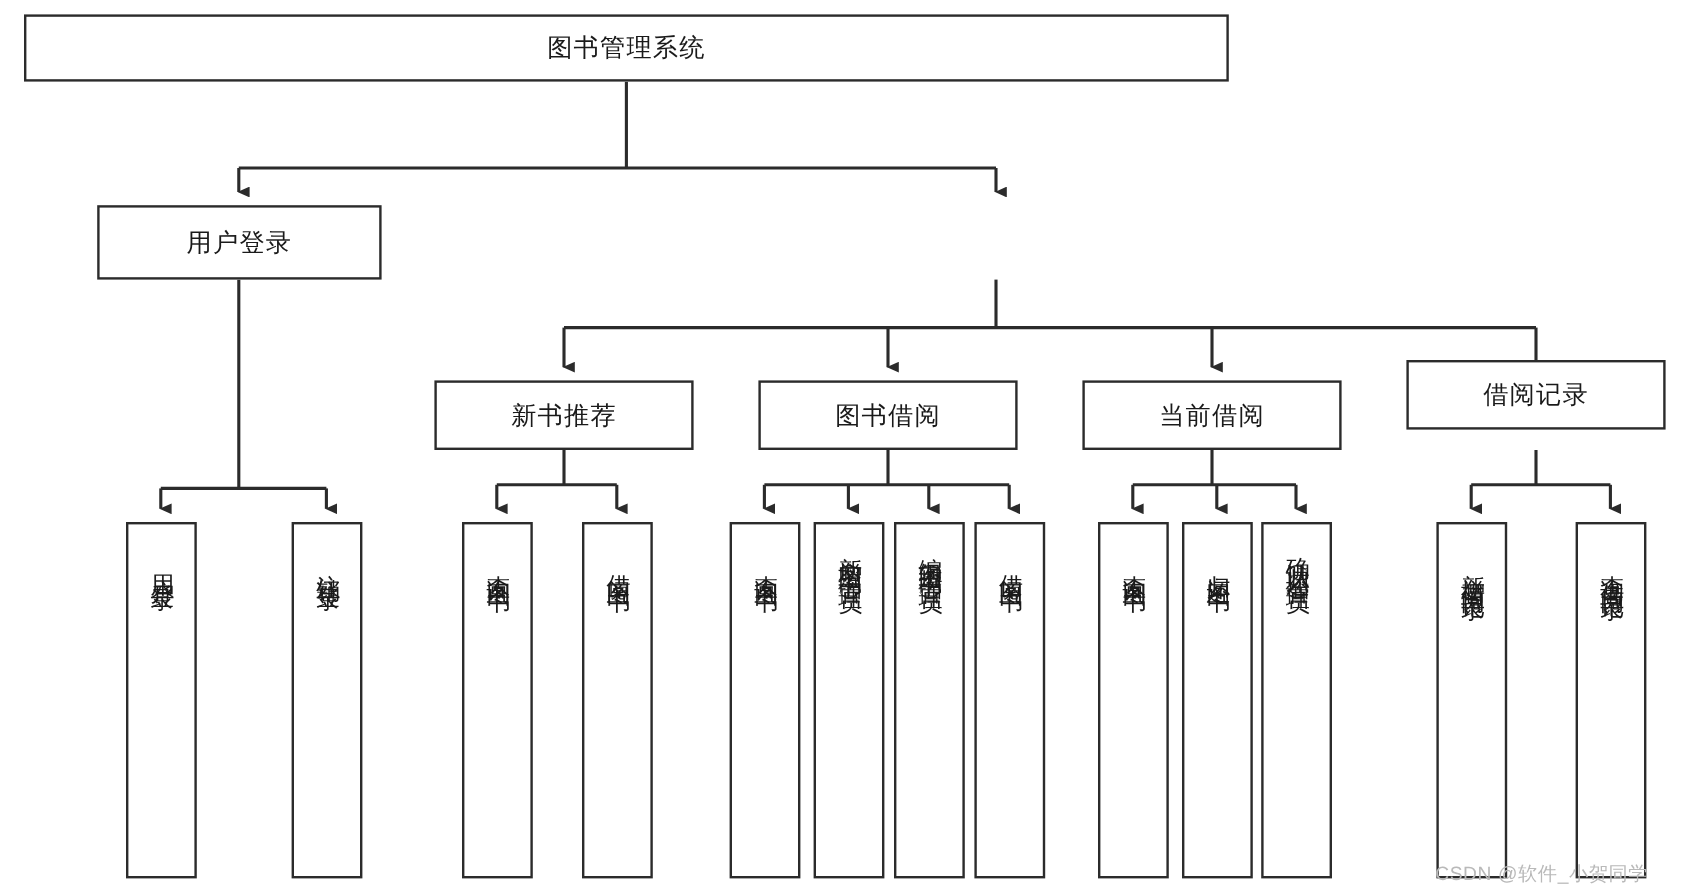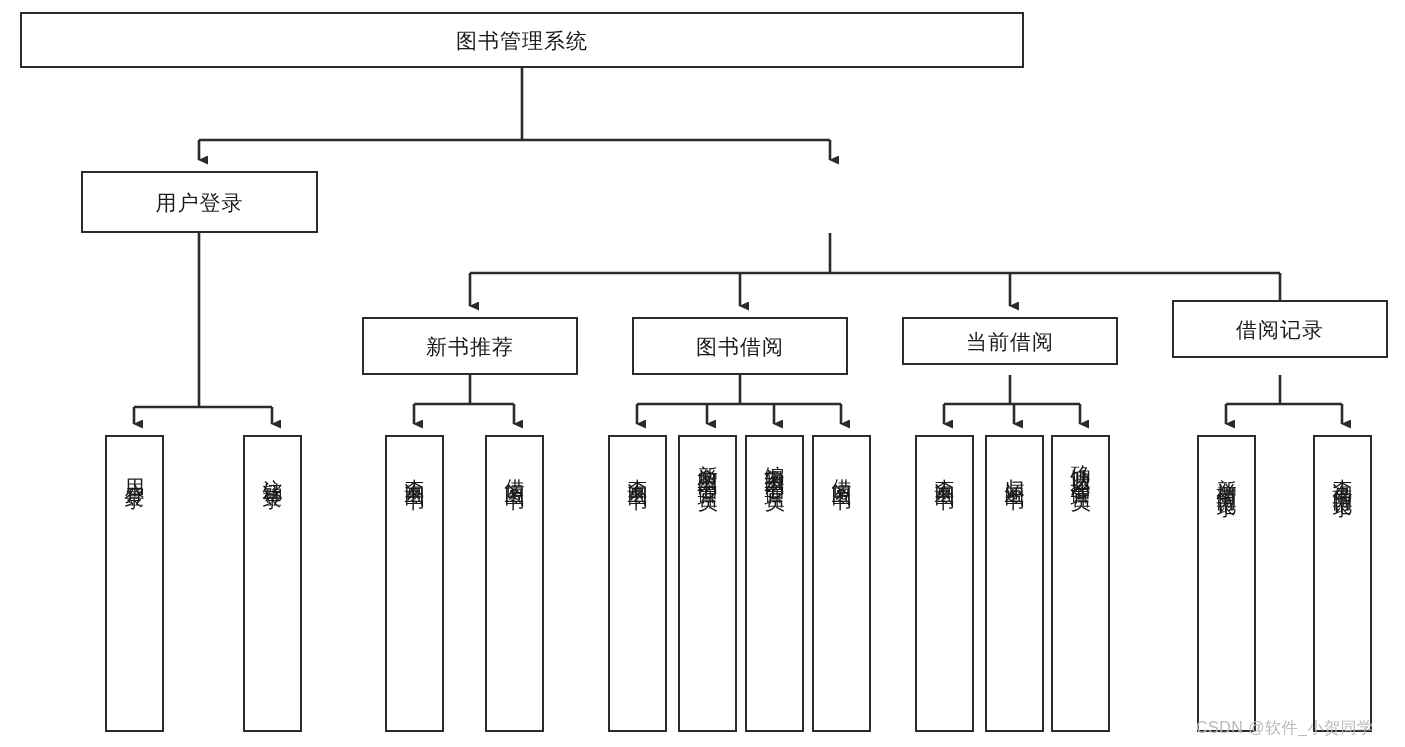--- a/index.html
+++ b/index.html
@@ -138,21 +138,21 @@
   <div class="node horizontal" style="left:81px; top:171px; width:237px; height:62px;">
     <span class="node-label-h">用户登录</span>
   </div>
 
   <div class="node horizontal" style="left:632px; top:317px; width:216px; height:58px;">
     <span class="node-label-h">图书借阅</span>
   </div>
   <div class="node horizontal" style="left:362px; top:317px; width:216px; height:58px;">
     <span class="node-label-h">新书推荐</span>
   </div>
-  <div class="node horizontal" style="left:902px; top:317px; width:216px; height:48px;">
+  <div class="node horizontal" style="left:902px; top:317px; width:216px; height:58px;">
     <span class="node-label-h">当前借阅</span>
   </div>
   <div class="node horizontal" style="left:1172px; top:300px; width:216px; height:58px;">
     <span class="node-label-h">借阅记录</span>
   </div>
 
   <div class="node vertical" style="left:105px; top:435px; width:59px; height:297px;">
     <span class="node-label-v">用户登录</span>
   </div>
   <div class="node vertical" style="left:243px; top:435px; width:59px; height:297px;">

